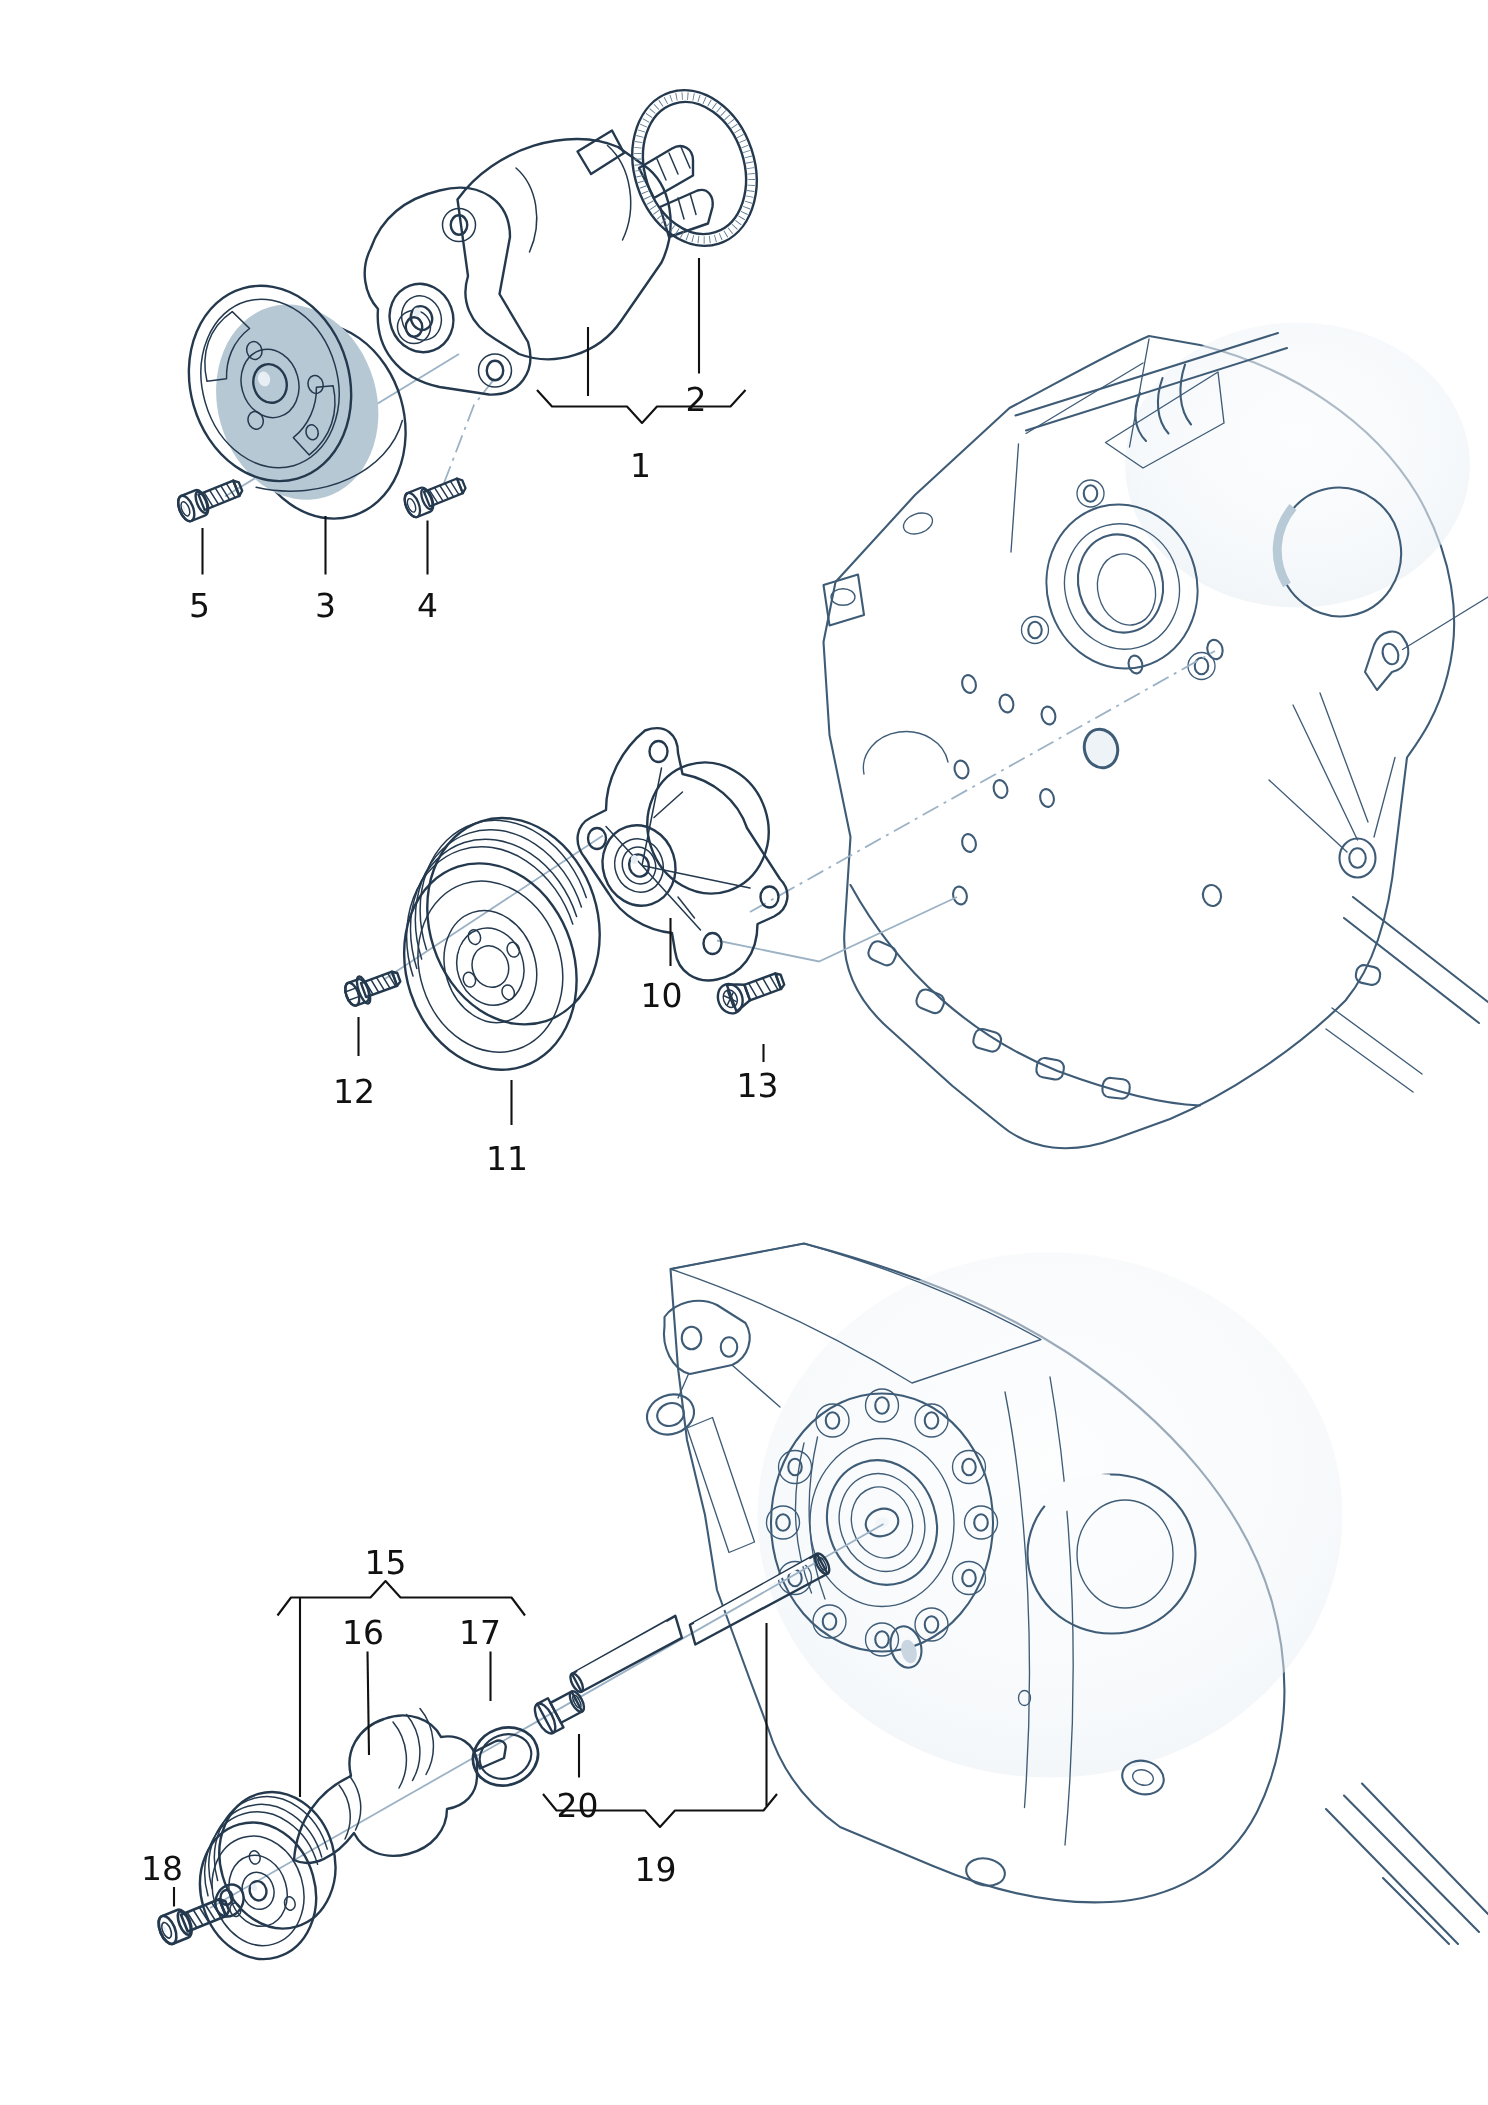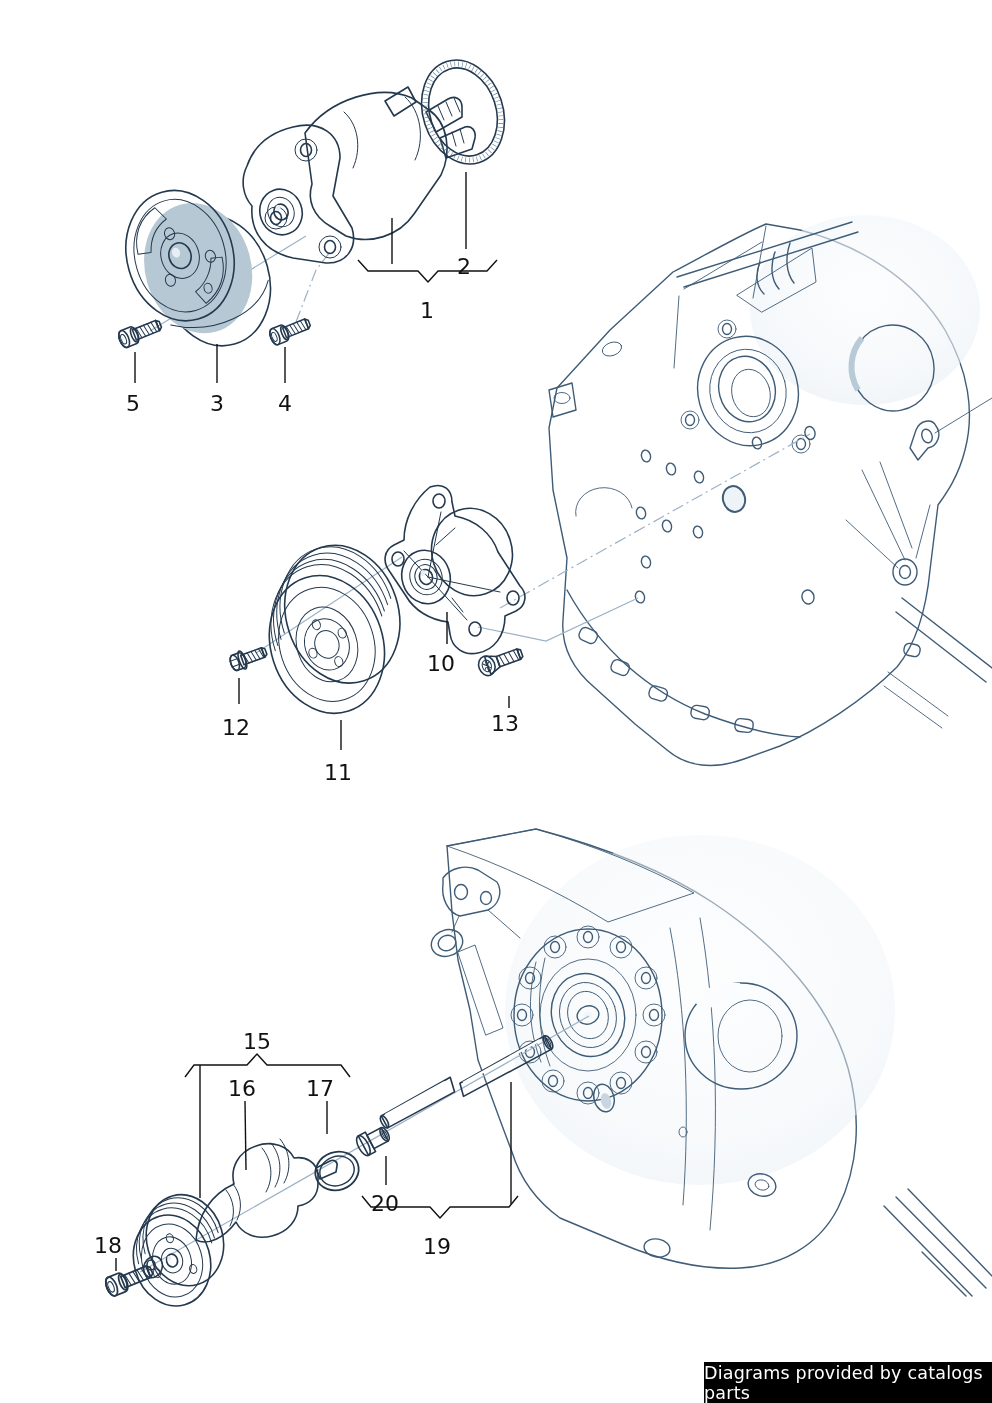--- a/index.html
+++ b/index.html
@@ -411,16 +411,13 @@
   <text class="lbl" x="505" y="731">13</text>
   <text class="lbl" x="257" y="1049">15</text>
   <text class="lbl" x="242" y="1096">16</text>
   <text class="lbl" x="320" y="1096">17</text>
   <text class="lbl" x="108" y="1253">18</text>
   <text class="lbl" x="385" y="1211">20</text>
   <text class="lbl" x="437" y="1254">19</text>
 </g>
 </svg>
 
-<div class="banner">
-  <span>Diagrams provided by catalogs parts</span>
 </div>
-</div>
 
 </body></html>

